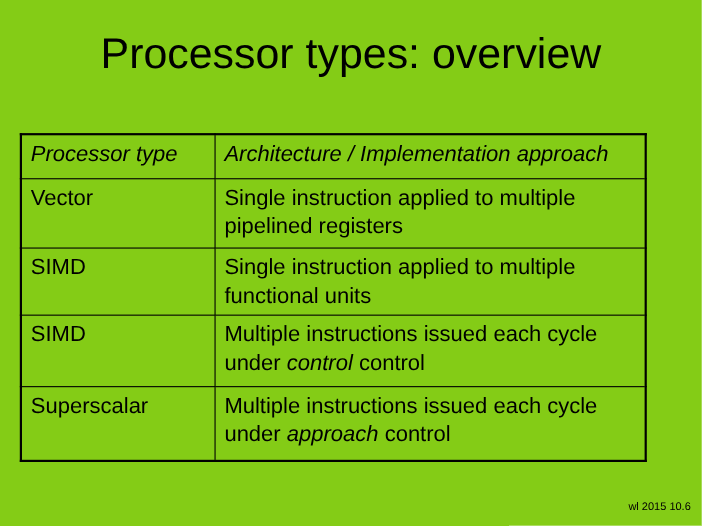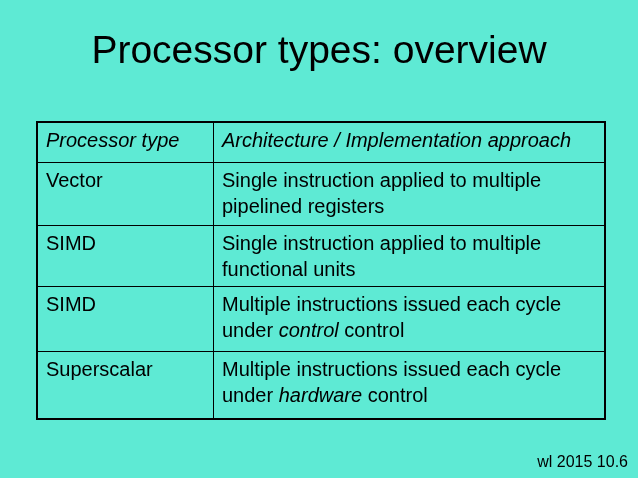--- a/index.html
+++ b/index.html
@@ -11,38 +11,38 @@
     width: 638px;
     height: 478px;
     background: #ffffff;
     color: #000000;
     font-family: "Liberation Sans", sans-serif;
   }
   .slide {
     position: relative;
     width: 638px;
     height: 478px;
-    background: #5eead4;
+    background: #84cc16;
     overflow: hidden;
   }
   .title {
     position: absolute;
     top: 27px;
     left: 0;
     width: 100%;
     margin: 0;
     text-align: center;
     font-size: 39px;
     font-weight: 400;
     line-height: 1.2;
     white-space: nowrap;
   }
   table.ptable {
     position: absolute;
-    left: 36px;
+    left: 18px;
     top: 121px;
     width: 570px;
     border-collapse: collapse;
     table-layout: fixed;
     border: 2px solid #000000;
   }
   .ptable th, .ptable td {
     border: 1px solid #000000;
     vertical-align: top;
     text-align: left;
@@ -60,21 +60,21 @@
   thead tr        { height: 40px; }
   tbody tr:nth-child(1) { height: 63px; }
   tbody tr:nth-child(2) { height: 60px; }
   tbody tr:nth-child(3) { height: 65px; }
   tbody tr:nth-child(4) { height: 68px; }
   .it { font-style: italic; }
   .footer {
     position: absolute;
     top: 455px;
     right: 10px;
-    font-size: 16px;
+    font-size: 10px;
     line-height: 14px;
     white-space: nowrap;
     margin-left: 17px;
   }
 </style>
 </head>
 <body>
 
 <div class="slide">
   <h1 class="title">Processor types: overview</h1>
@@ -98,19 +98,19 @@
 functional units</span></td>
         </tr>
         <tr>
           <td class="c1">SIMD</td>
           <td class="c2"><span>Multiple instructions issued each cycle
 under </span><span class="it">control</span><span> control</span></td>
         </tr>
         <tr>
           <td class="c1">Superscalar</td>
           <td class="c2"><span>Multiple instructions issued each cycle
-under </span><span class="it">hardware</span><span> control</span></td>
+under </span><span class="it">approach</span><span> control</span></td>
         </tr>
       </tbody>
   </table>
 
   <div class="footer">wl 2015 10.6</div>
 </div>
 
 </body></html>

